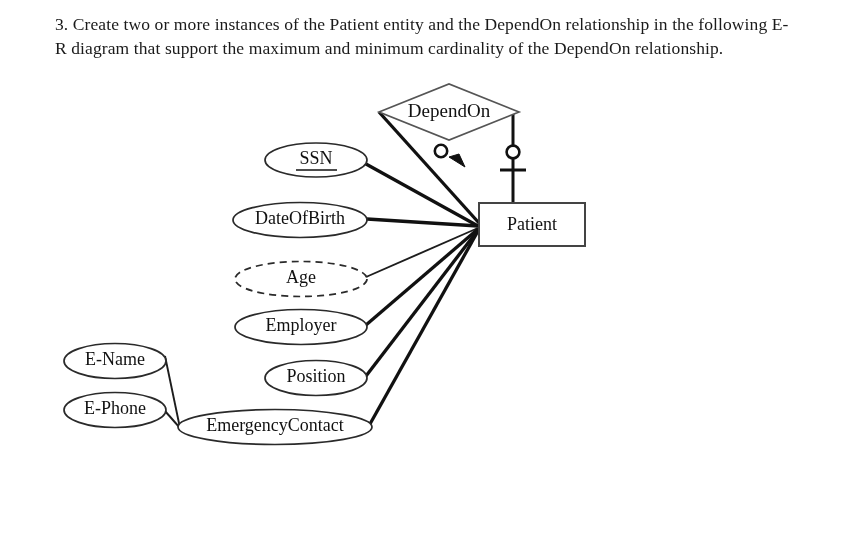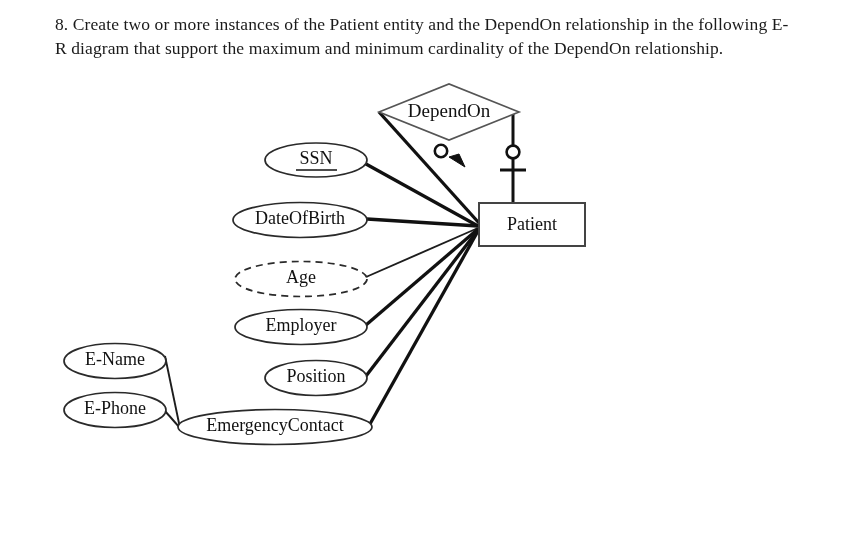--- a/index.html
+++ b/index.html
@@ -92,21 +92,21 @@
     stroke-width: 1;
   }
   .key-underline {
     stroke: #111111;
     stroke-width: 1.6;
   }
 </style>
 </head>
 <body>
 
-<div id="question-text">8. Create two or more instances of the Patient entity and the DependOn relationship in the following E-R diagram that support the maximum and minimum cardinality of the DependOn relationship.</div>
+<div id="question-text">3. Create two or more instances of the Patient entity and the DependOn relationship in the following E-R diagram that support the maximum and minimum cardinality of the DependOn relationship.</div>
 
 <svg id="er-diagram" viewBox="0 0 845 552">
 
   <g>
     <line class="conn-thick" x1="366" y1="164" x2="478" y2="226"></line>
     <line class="conn-thick" x1="367" y1="219" x2="478" y2="226"></line>
     <line class="conn-thin" x1="366" y1="277" x2="478" y2="228"></line>
     <line class="conn-thick" x1="366" y1="325" x2="478" y2="229"></line>
     <line class="conn-thick" x1="366" y1="376" x2="478" y2="230"></line>
     <line class="conn-thick" x1="370" y1="424" x2="478" y2="231"></line>

